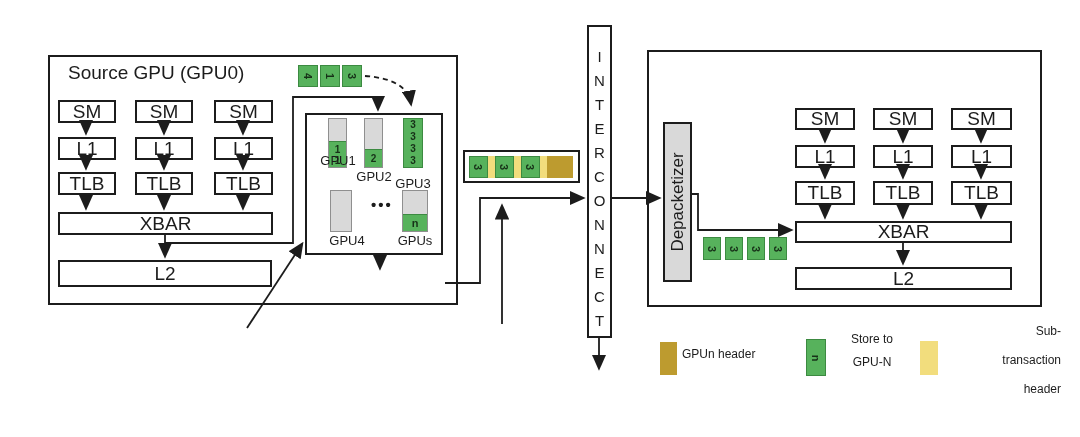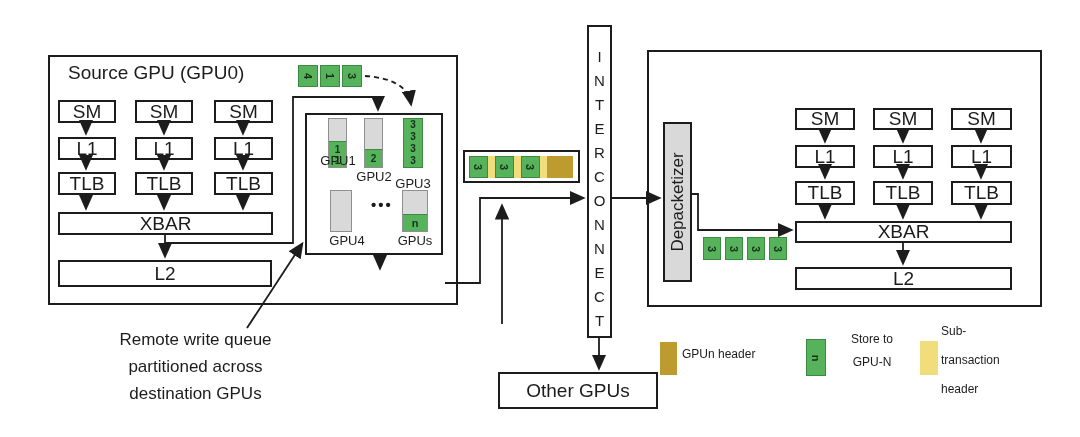--- a/index.html
+++ b/index.html
@@ -145,37 +145,33 @@
   <div class="box unit" style="left:873px; top:145px; width:60px; height:23px;">L1</div>
   <div class="box unit" style="left:951px; top:145px; width:61px; height:23px;">L1</div>
 
   <div class="box unit" style="left:795px; top:181px; width:60px; height:24px;">TLB</div>
   <div class="box unit" style="left:873px; top:181px; width:60px; height:24px;">TLB</div>
   <div class="box unit" style="left:951px; top:181px; width:61px; height:24px;">TLB</div>
 
   <div class="box unit" style="left:795px; top:221px; width:217px; height:22px;">XBAR</div>
   <div class="box unit" style="left:795px; top:267px; width:217px; height:23px;">L2</div>
 
-  <div class="box unit" style="left:498px; top:372px; width:160px; height:37px;">Other GPUs</div>
-
-  <div class="note" style="left:83px; top:326px; width:225px;">Remote write queue
-partitioned across
-destination GPUs</div>
+
 
   <div class="abs" style="left:660px; top:342px; width:17px; height:33px; background:#bd9b2f;"></div>
   <div class="legend-label" style="left:682px; top:347px;">GPUn header</div>
 
   <div class="minibox" style="left:806px; top:339px; width:20px; height:37px;">
       <span>n</span>
     </div>
   <div class="legend-label" style="left:828px; top:328px; width:88px; text-align:center; line-height:23px;">Store to
 GPU-N</div>
 
   <div class="abs" style="left:920px; top:341px; width:18px; height:34px; background:#f2dd7d;"></div>
-  <div class="legend-label" style="left:941px; top:317px; width:120px; text-align:left; line-height:29px;">Sub-
+  <div class="legend-label" style="left:941px; top:317px; width:120px; text-align:right; line-height:29px;">Sub-
 transaction
 header</div>
 
   <svg width="1080" height="437" viewBox="0 0 1080 437">
     <defs>
       <marker id="ah" markerWidth="9" markerHeight="8" refX="7.5" refY="4" orient="auto">
         <path d="M0,0 L9,4 L0,8 z" fill="#1c1c1c"></path>
       </marker>
     </defs>
     <g stroke="#1c1c1c" stroke-width="1.8" fill="none">

